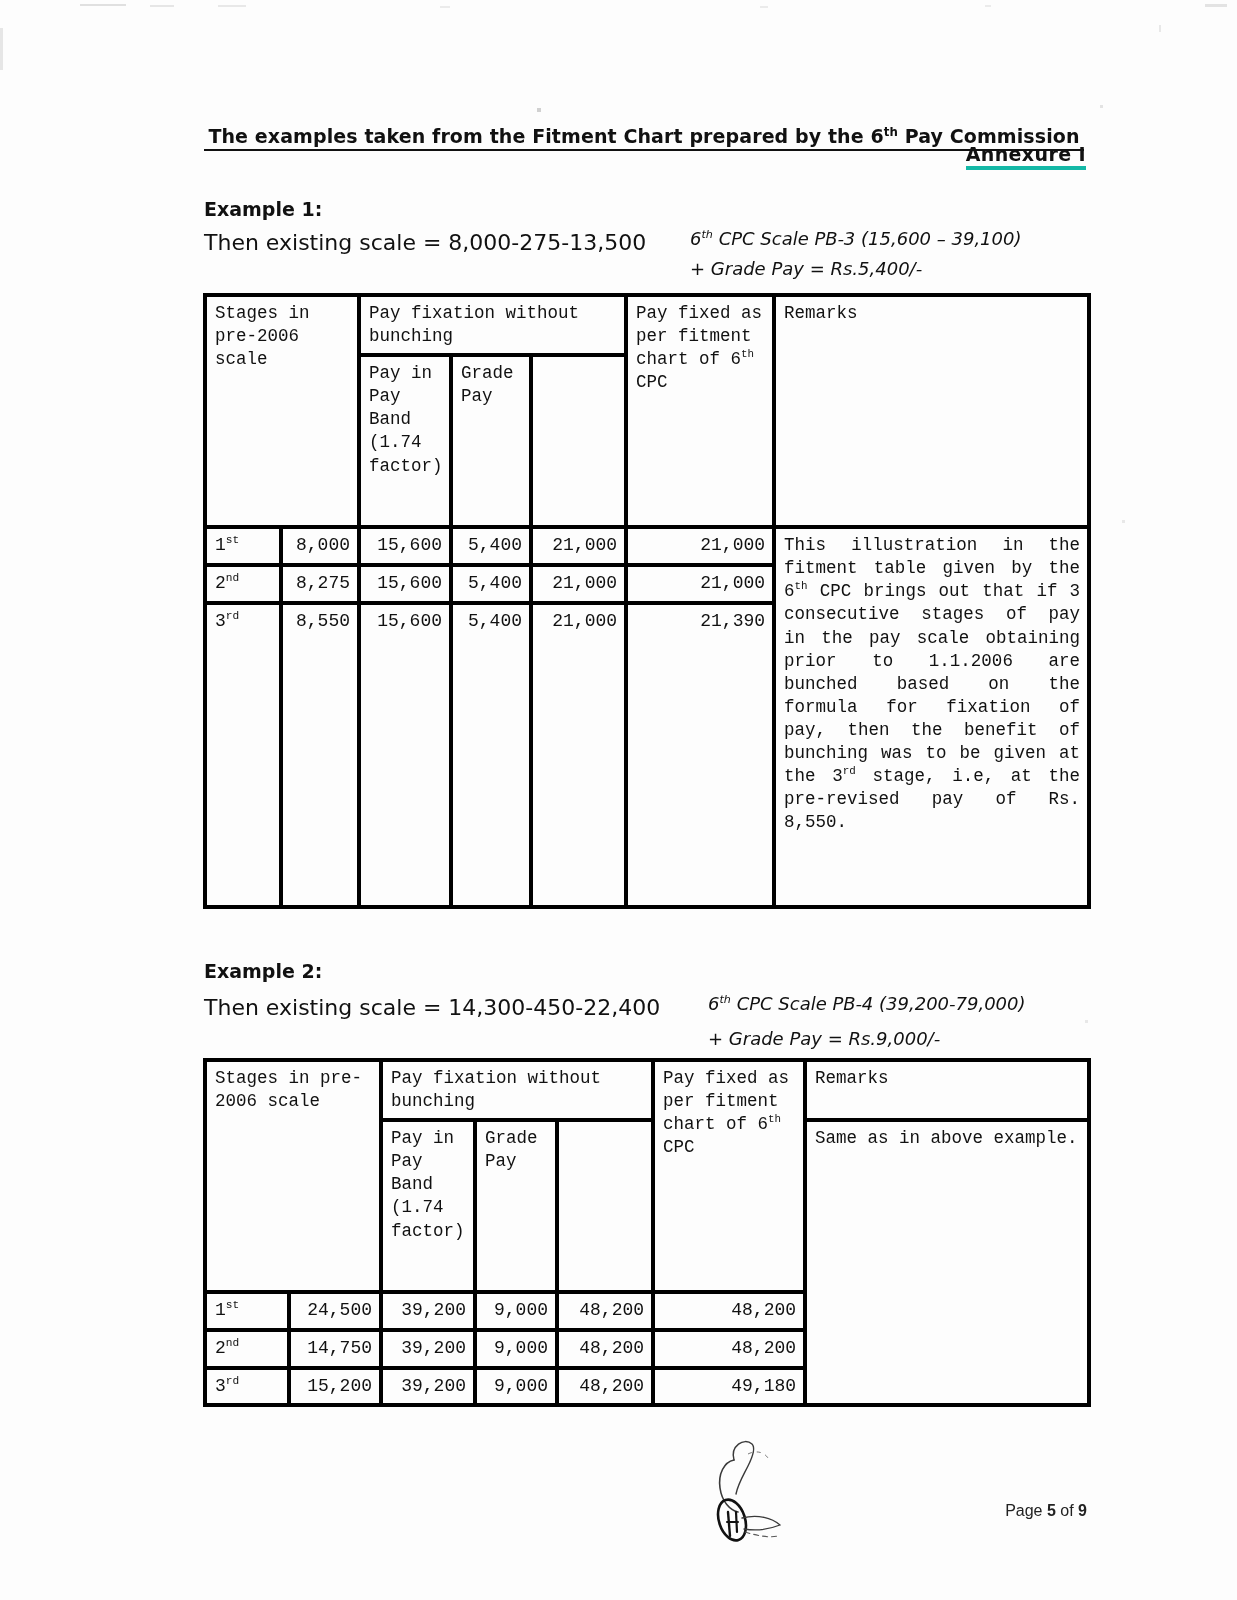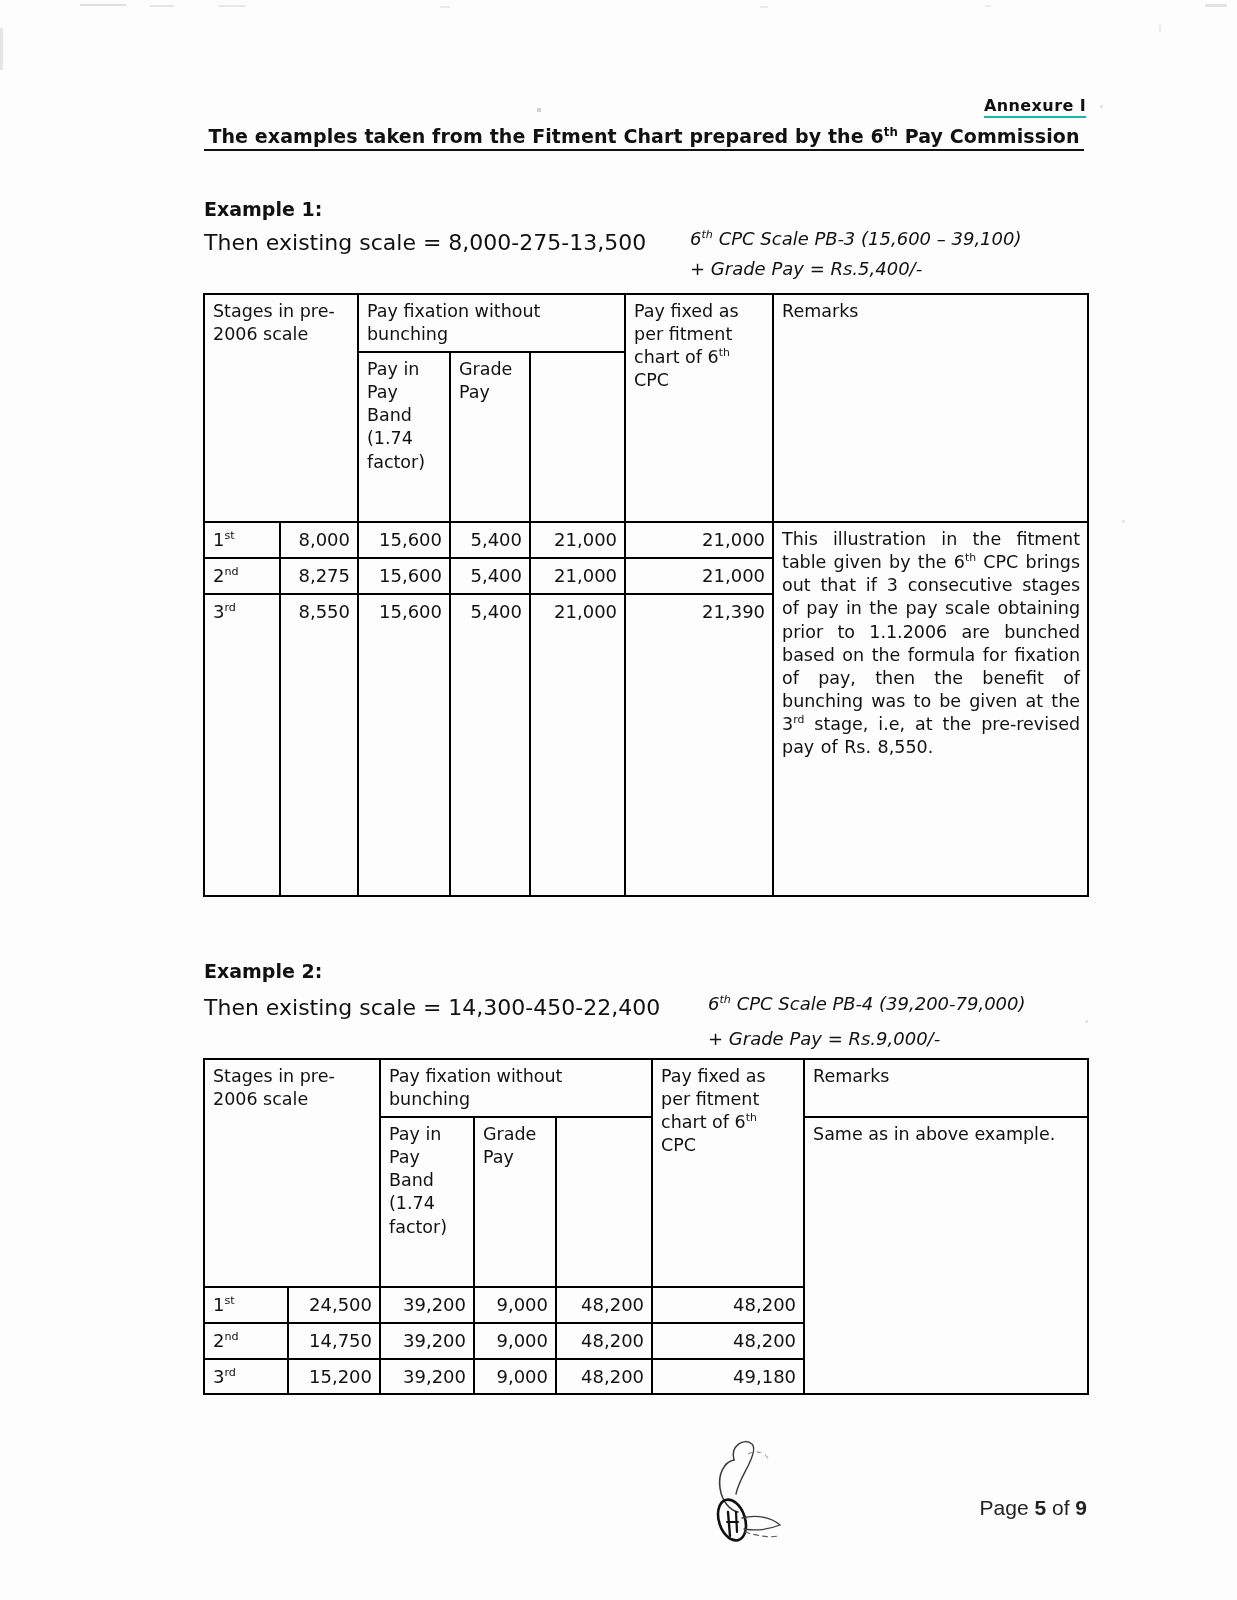--- a/index.html
+++ b/index.html
@@ -39,25 +39,26 @@
   .annexure-row {
     position: absolute;
     top: 96px;
     left: 0;
     width: 890px;
     text-align: right;
   }
   .annexure-label {
     font-family: "DejaVu Sans", sans-serif;
     font-weight: bold;
-    font-size: 16px;
+    font-size: 19px;
     letter-spacing: 0.4px;
-    border-bottom: 2px solid #14b8a6;
+    border-bottom: 4px solid #14b8a6;
     padding-bottom: 1px;
     display: inline-block;
+    margin-top: 47px;
   }
 
   .doc-title {
     position: absolute;
     top: 125px;
     left: 8px;
     width: 880px;
     text-align: center;
     font-family: "DejaVu Sans", sans-serif;
     font-weight: bold;
@@ -99,25 +100,26 @@
 
   
   table.fitment {
     position: absolute;
     border-collapse: collapse;
     table-layout: fixed;
     font-family: "DejaVu Sans", sans-serif;
     font-size: 17.5px;
   }
   table.fitment td {
-    border: 2px solid #000000;
+    border: 4px solid #000000;
     vertical-align: top;
     padding: 5px 7px 5px 8px;
     line-height: 1.32;
     font-weight: normal;
+    font-family: Liberation Mono, monospace;
   }
   td.numcell {
     text-align: right;
     padding-top: 2px;
     padding-bottom: 2px;
     white-space: nowrap;
     font-size: 18px;
   }
   td.stagecell {
     white-space: nowrap;
@@ -133,21 +135,21 @@
     padding: 6px 10px 6px 10px;
     word-spacing: 1px;
   }
   .hdr { line-height: 1.34; }
 
   .footer-page {
     position: absolute;
     right: 150px;
     bottom: 80px;
     font-family: "Liberation Sans", sans-serif;
-    font-size: 21px;
+    font-size: 16px;
     color: #222;
   }
   .footer-page b { font-weight: bold; }
 
   .signature {
     position: absolute;
     left: 690px;
     top: 1432px;
     width: 130px;
     height: 120px;

